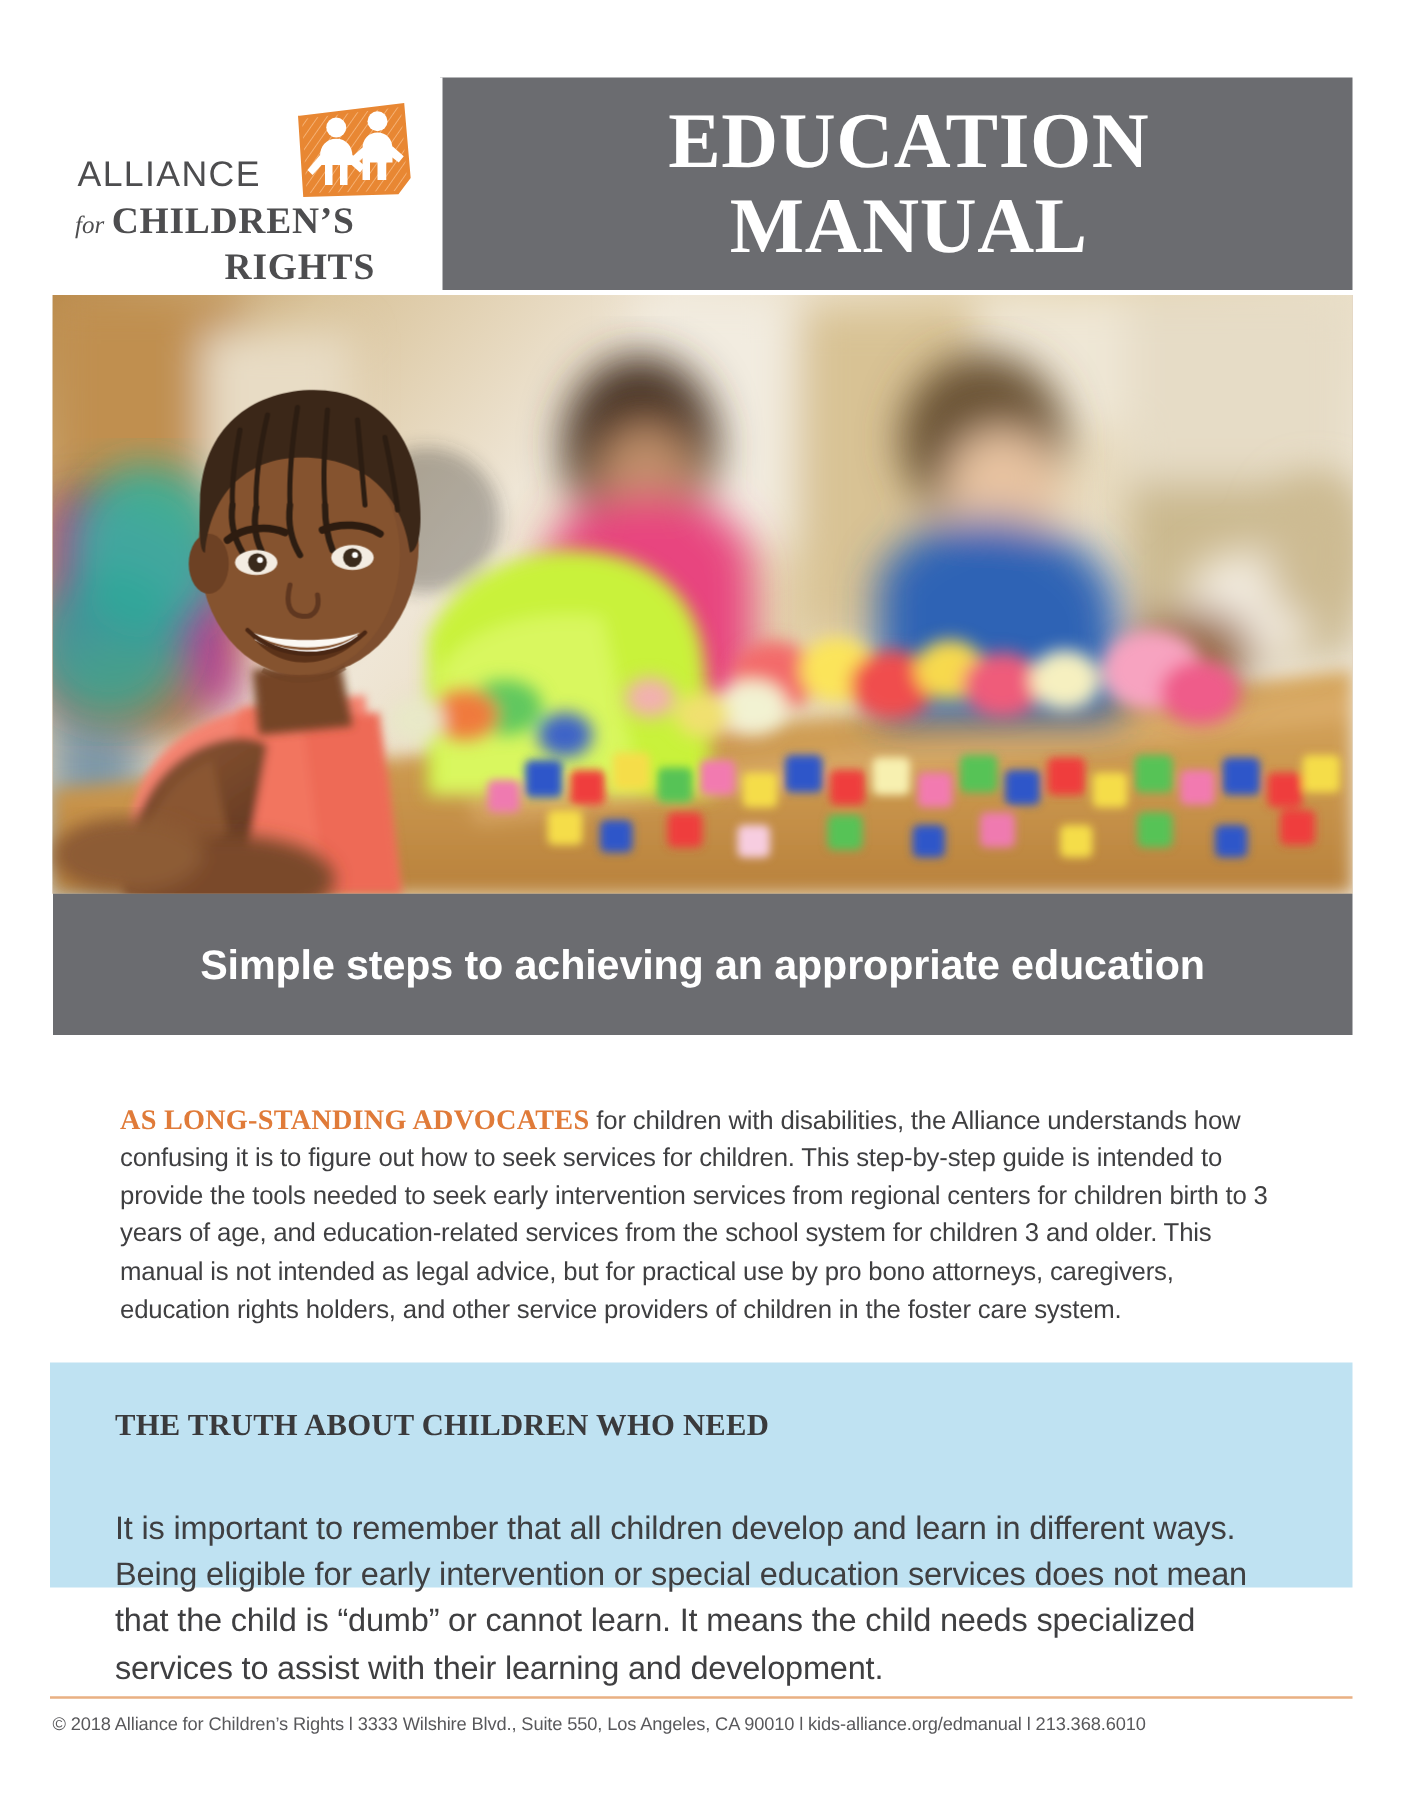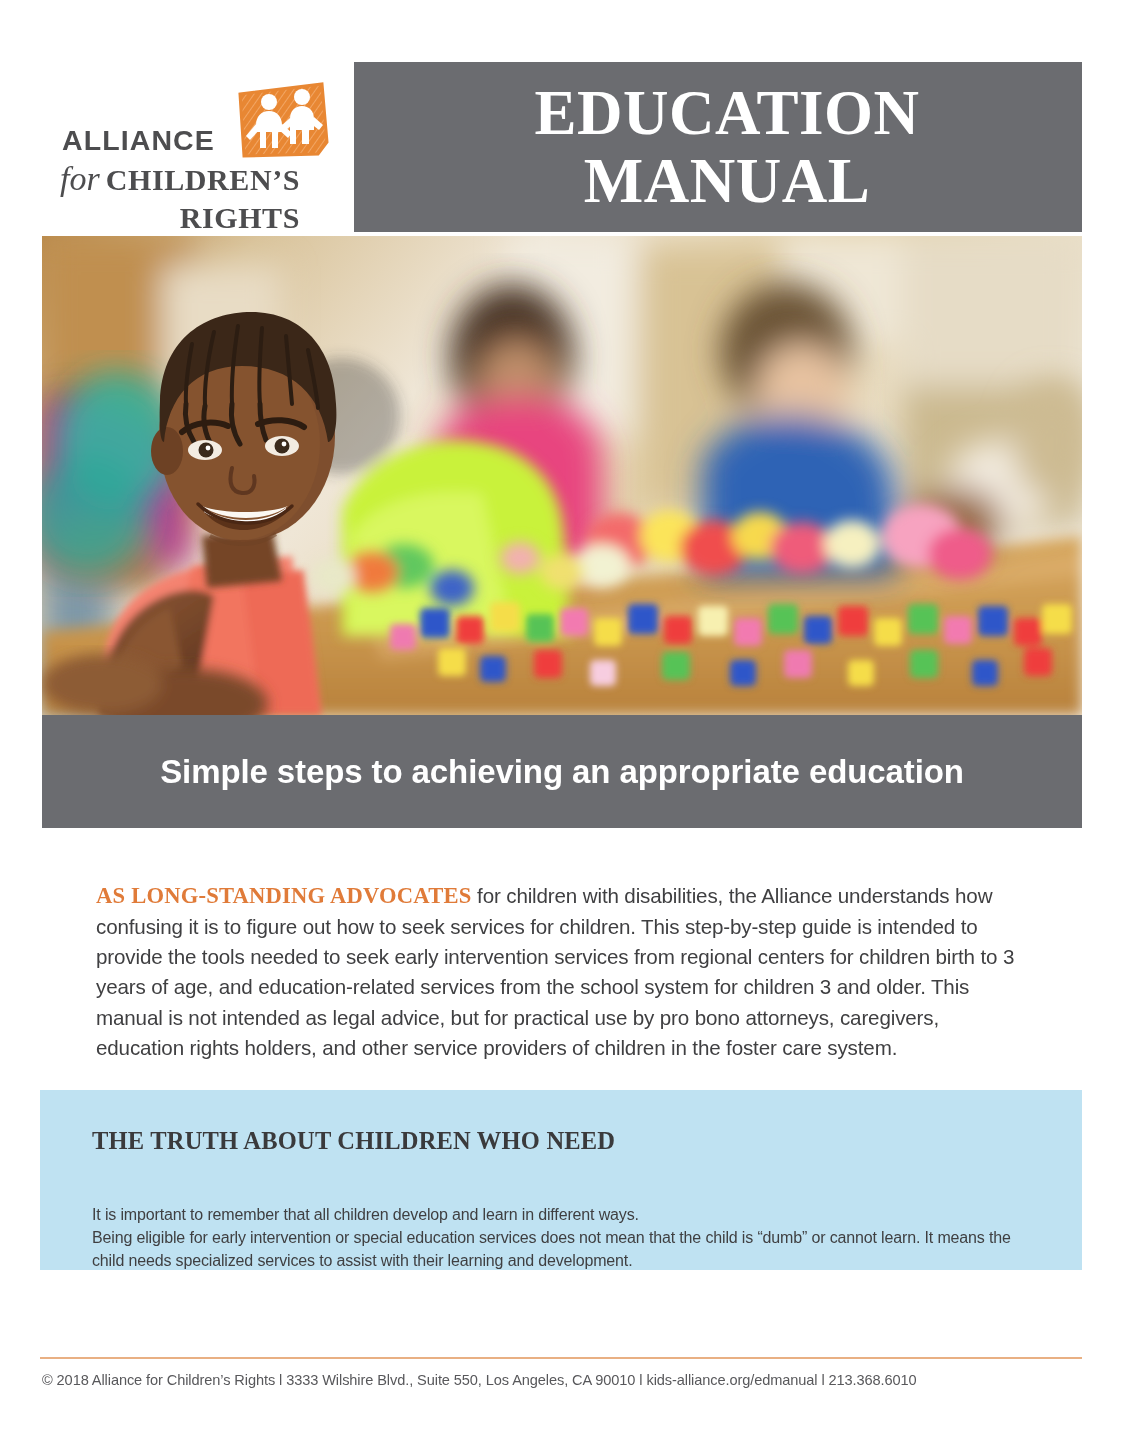--- a/index.html
+++ b/index.html
@@ -62,36 +62,36 @@
   .logo-type {
     position: absolute;
     left: 0;
     top: 46px;
     width: 280px;
     text-align: left;
   }
 
   .logo-line1 {
     font-family: "Liberation Sans", sans-serif;
-    font-weight: bold;
+    font-weight: normal;
     font-size: 28.5px;
     letter-spacing: 1.1px;
     color: #4d4d4f;
     line-height: 1.0;
     padding-left: 2px;
   }
   .logo-line2 {
     line-height: 1.0;
     margin-top: 7px;
     white-space: nowrap;
   }
   .logo-for {
     font-family: "Liberation Serif", serif;
     font-style: italic;
-    font-size: 34px;
+    font-size: 20px;
     color: #4d4d4f;
     letter-spacing: 0px;
   }
   .logo-childrens {
     font-family: Liberation Serif, serif;
     font-weight: bold;
     font-size: 30px;
     letter-spacing: 0.6px;
     color: #4d4d4f;
     margin-left: 6px;
@@ -210,21 +210,21 @@
     line-height: 1.36;
     color: #3a3a3c;
     letter-spacing: 0.2px;
   }
   .blue-body {
     position: absolute;
     left: 52px;
     top: 114px;
     width: 955px;
     font-family: "Liberation Sans", sans-serif;
-    font-size: 16px;
+    font-size: 26px;
     line-height: 1.43;
     color: #3f3f41;
     letter-spacing: -0.15px;
   }
 
   
   .footer-rule {
     position: absolute;
     left: 40px;
     top: 1357px;

